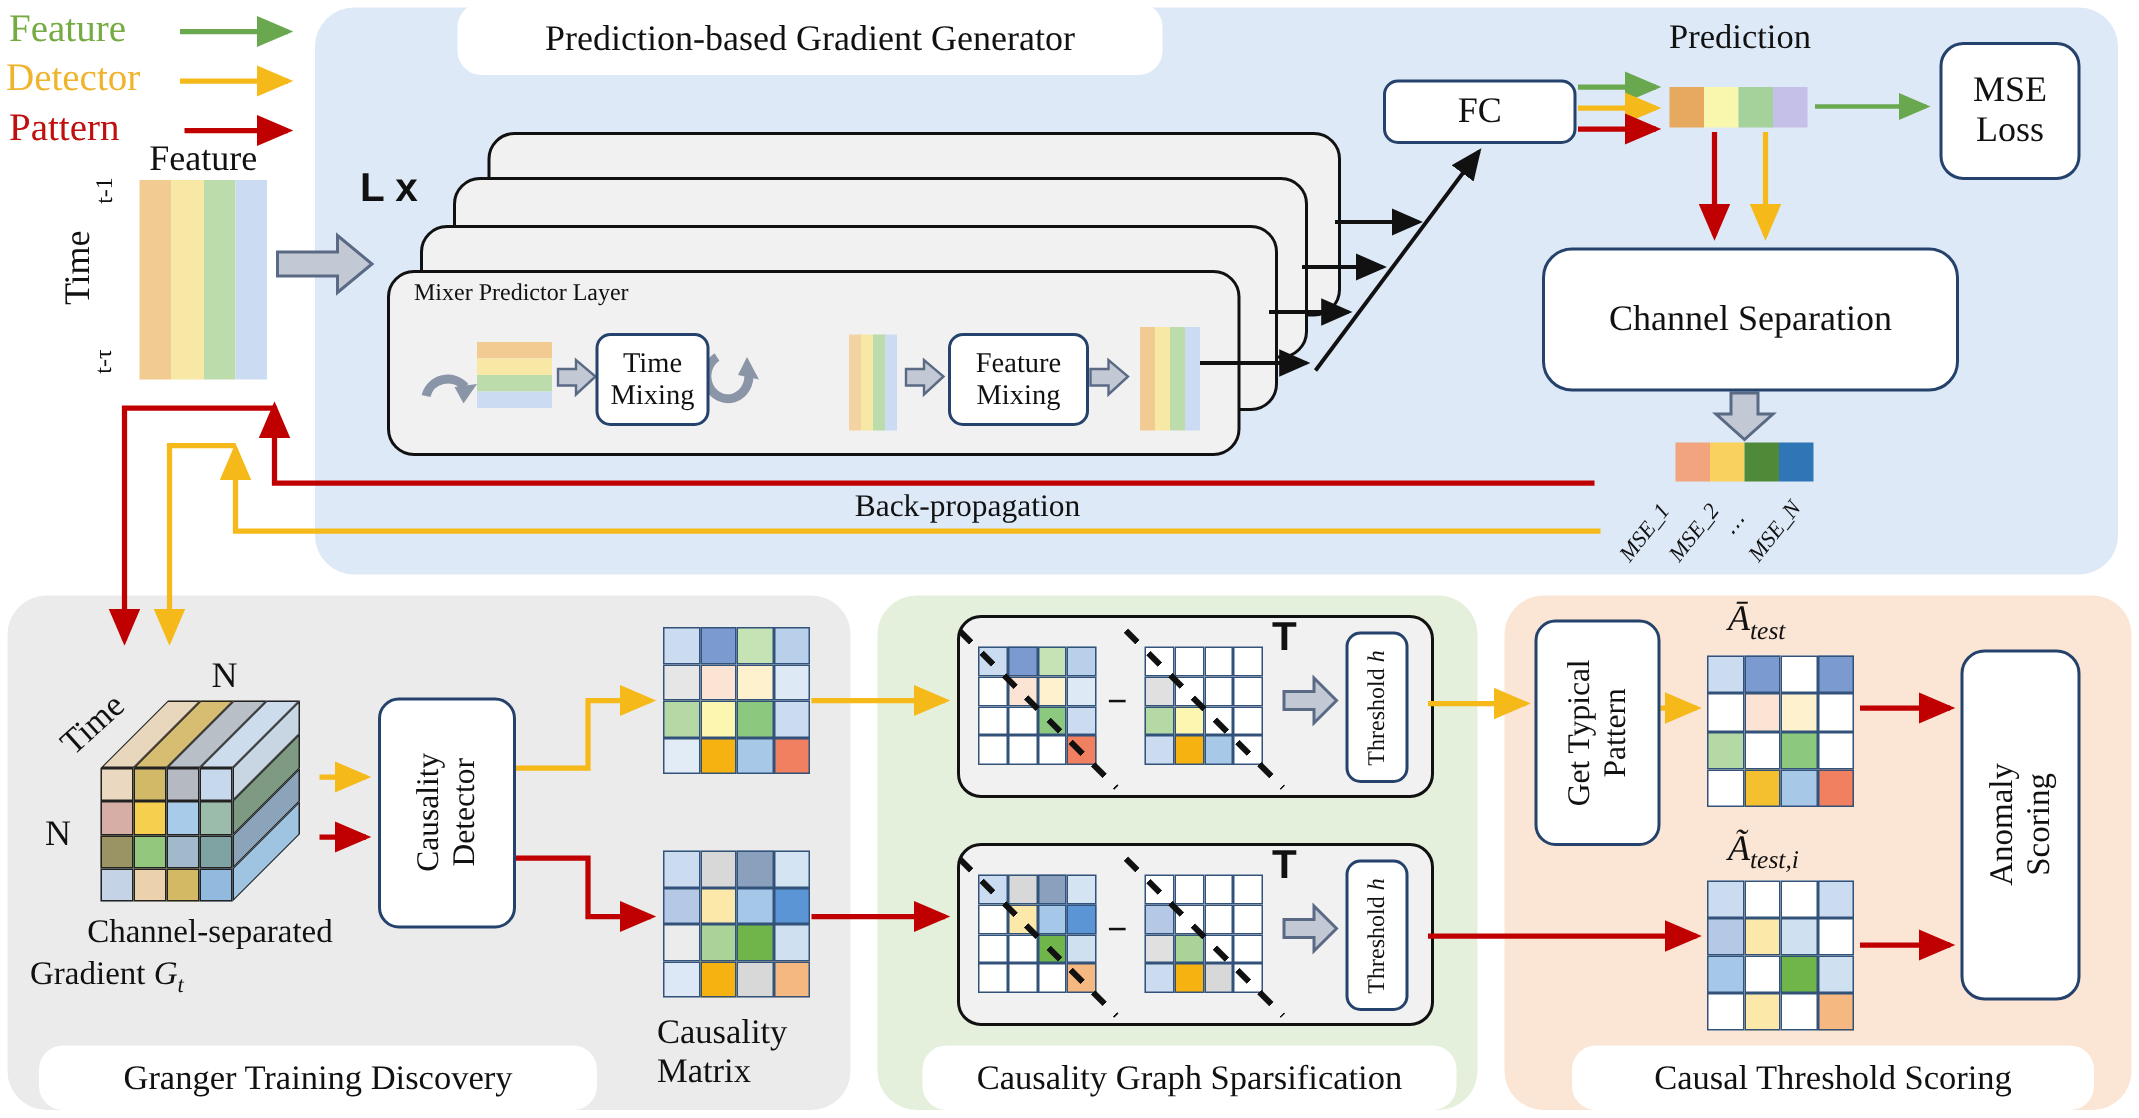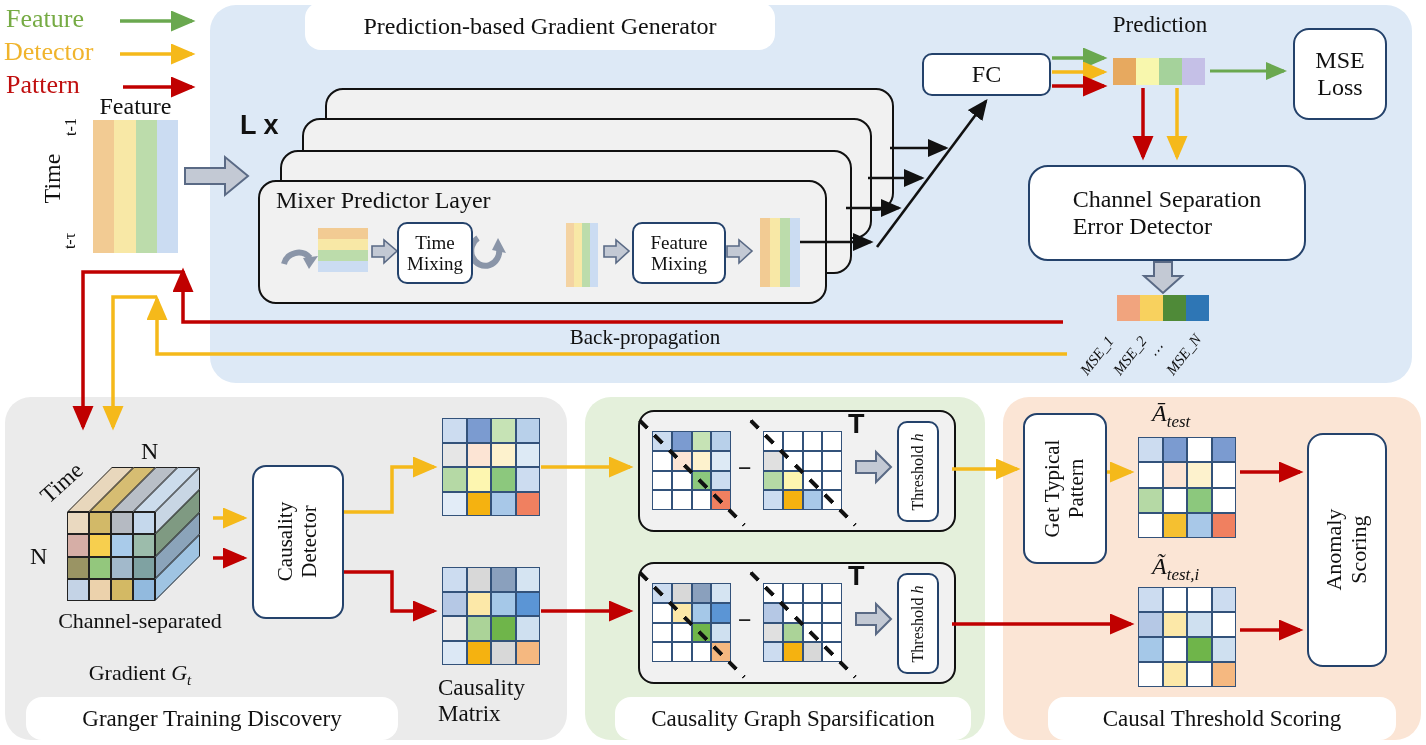--- a/index.html
+++ b/index.html
@@ -66,21 +66,21 @@
 <div class="abs vtext" style="left:62px;top:118px;font-size:16px;z-index:6;">t-1</div>
 <div class="abs vtext" style="left:62px;top:232px;font-size:16px;z-index:6;">t-τ</div>
 
 <div class="graybox" style="left:325px;top:88px;width:565px;height:119px;"></div>
 <div class="graybox" style="left:302px;top:118px;width:566px;height:117px;"></div>
 <div class="graybox" style="left:280px;top:150px;width:568px;height:120px;"></div>
 <div class="graybox" style="left:258px;top:180px;width:565px;height:120px;"></div>
 
 <div class="abs" style="left:240px;top:110px;font-family:'Liberation Sans',sans-serif;font-weight:bold;font-size:27px;z-index:6;">L x</div>
 
-<div class="abs" style="left:276px;top:187px;font-size:24px;z-index:6;">Mixer Predictor Layer</div>
+<div class="abs" style="left:276px;top:187px;font-size:16px;z-index:6;">Mixer Predictor Layer</div>
 <div class="grid" style="left:318px;top:228px;width:50px;height:44px;grid-template-columns:1fr;">
     <div style="background: rgb(242, 203, 147);"></div>
     <div style="background: rgb(248, 232, 166);"></div>
     <div style="background: rgb(188, 220, 171);"></div>
     <div style="background: rgb(203, 220, 242);"></div>
   </div>
 <div class="wbox" style="left:397px;top:222px;width:72px;height:58px;border-radius:10px;font-size:19px;">
   <div>
       <l>Time</l>
        <l>Mixing</l>
@@ -117,21 +117,20 @@
   </div>
 <div class="wbox" style="left:1293px;top:28px;width:90px;height:88px;border-radius:16px;font-size:24px;">
   <div>
       <l>MSE</l>
        <l>Loss</l>
     </div>
 </div>
 <div class="wbox" style="left:1028px;top:165px;width:274px;height:92px;border-radius:20px;font-size:24px;">
   <div style="text-align:left;">
     <l>Channel Separation</l>
-    <l>Error Detector</l>
     </div>
 </div>
 <div class="grid" style="left:1117px;top:295px;width:92px;height:26px;grid-template-columns:repeat(4,1fr);">
     <div style="background: rgb(241, 164, 126);"></div>
     <div style="background: rgb(248, 209, 94);"></div>
     <div style="background: rgb(79, 138, 56);"></div>
     <div style="background: rgb(46, 118, 181);"></div>
   </div>
 <div class="mselbl" style="left:1077px;top:368px;">MSE_1</div>
 <div class="mselbl" style="left:1110px;top:368px;">MSE_2</div>
@@ -168,21 +167,21 @@
     <div style="background: rgb(154, 148, 100);"></div>
     <div style="background: rgb(147, 199, 125);"></div>
     <div style="background: rgb(162, 185, 203);"></div>
     <div style="background: rgb(127, 162, 162);"></div>
     <div style="background: rgb(196, 211, 230);"></div>
     <div style="background: rgb(236, 210, 172);"></div>
     <div style="background: rgb(211, 185, 100);"></div>
     <div style="background: rgb(146, 186, 222);"></div>
   </div>
 <div class="abs" style="left:20px;top:608px;width:240px;text-align:center;font-size:22px;z-index:6;">Channel-separated</div>
-<div class="abs" style="left:20px;top:636px;width:240px;text-align:center;font-size:22px;z-index:6;margin-top:24px;">
+<div class="abs" style="left:20px;top:636px;width:240px;font-size:22px;z-index:6;">
   <span>Gradient</span>
   <span style="font-style:italic;">G</span><sub style="font-style:italic;font-size:15px;">t</sub>
 </div>
 <div class="wbox" style="left:252px;top:465px;width:88px;height:150px;border-radius:14px;">
   <div class="vtext" style="font-size:21px;">
     <l>Causality</l>
     <l>Detector</l>
     </div>
 </div>
 <div class="grid bordered" style="left:442px;top:418px;width:98px;height:98px;grid-template-columns:repeat(4,1fr);">

